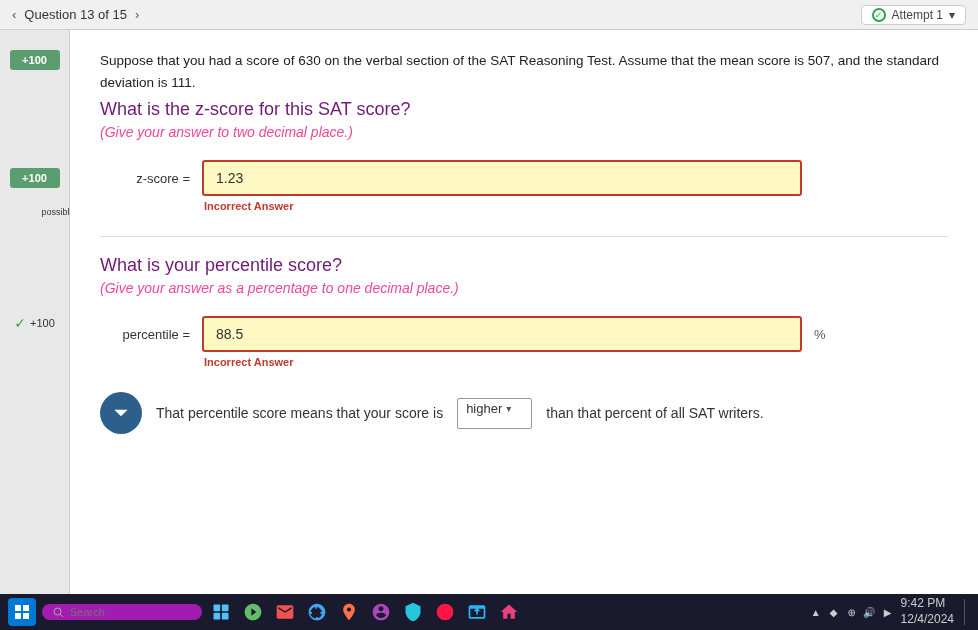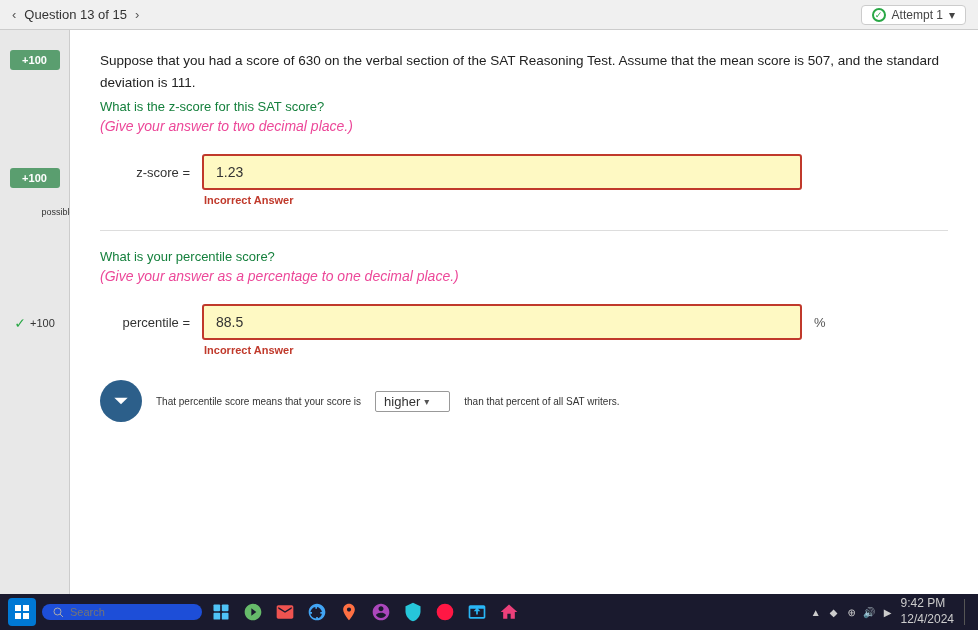--- a/index.html
+++ b/index.html
@@ -110,22 +110,22 @@
     }
 
     
     .question-text {
       font-size: 13.5px;
       color: #222;
       line-height: 1.6;
       margin-bottom: 6px;
     }
     .question-sub {
-      font-size: 13px;
-      color: #15803d;
+      font-size: 18px;
+      color: #701a75;
       margin-bottom: 4px;
     }
     .question-hint {
       font-size: 14px;
       color: #ec4899;
       font-style: italic;
       margin-bottom: 20px;
     }
 
     
@@ -186,28 +186,28 @@
       border-radius: 50%;
       display: flex;
       align-items: center;
       justify-content: center;
       cursor: pointer;
       flex-shrink: 0;
     }
     .down-arrow-btn svg { fill: white; }
 
     .inline-text {
-      font-size: 10px;
+      font-size: 14px;
       color: #333;
     }
     .inline-dropdown {
       border: 1px solid #999;
       border-radius: 2px;
       background: #fff;
-      padding: 2px 20px 2px 8px;
+      padding: 2px 20px 12px 8px;
       font-size: 13px;
       color: #333;
       cursor: pointer;
       position: relative;
       display: inline-flex;
       align-items: center;
       gap: 4px;
     }
     .inline-dropdown::after {
       content: "▾";
@@ -235,21 +235,21 @@
       border-radius: 4px;
       display: flex;
       align-items: center;
       justify-content: center;
       cursor: pointer;
     }
     .taskbar-start svg { fill: white; }
     .taskbar-search {
       display: flex;
       align-items: center;
-      background: #1d4ed8;
+      background: #a21caf;
       border-radius: 12px;
       padding: 2px 10px;
       gap: 6px;
       width: 160px;
     }
     .taskbar-search input {
       background: transparent;
       border: none;
       color: #ccc;
       font-size: 11px;

